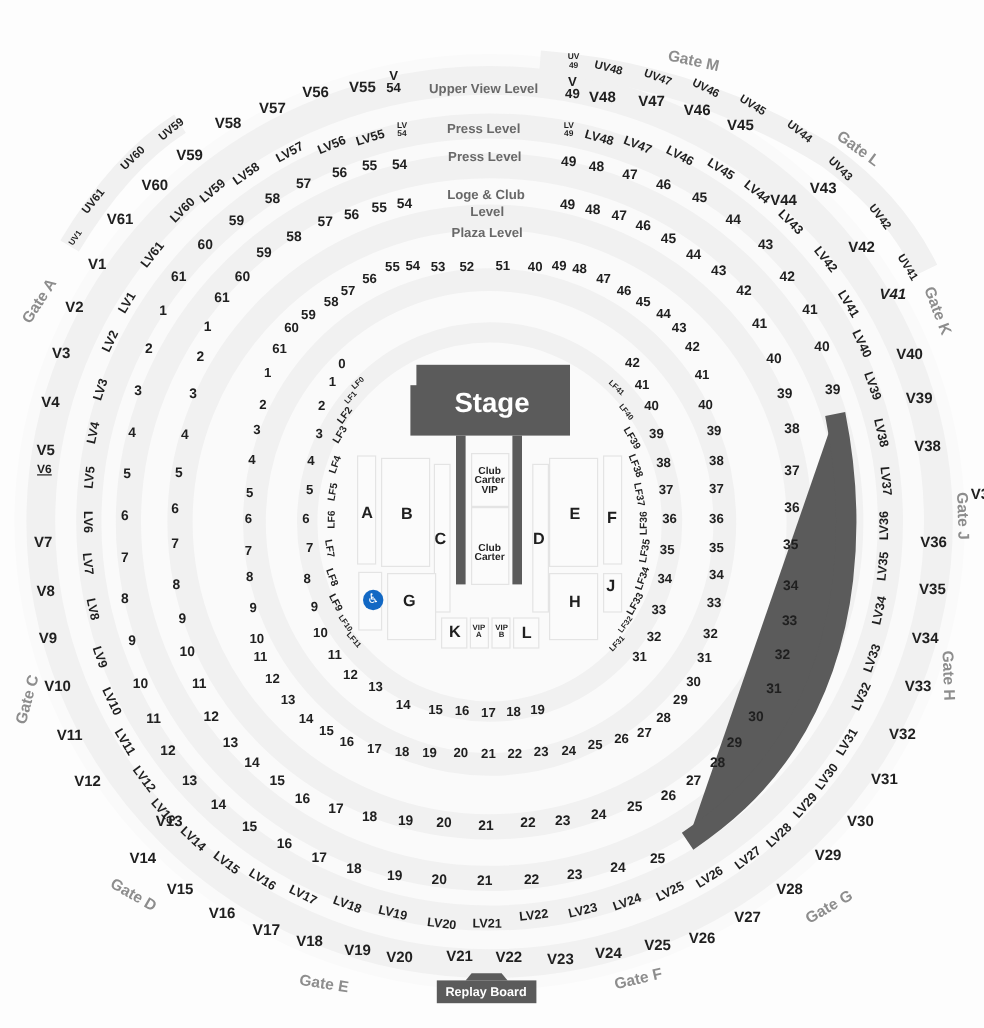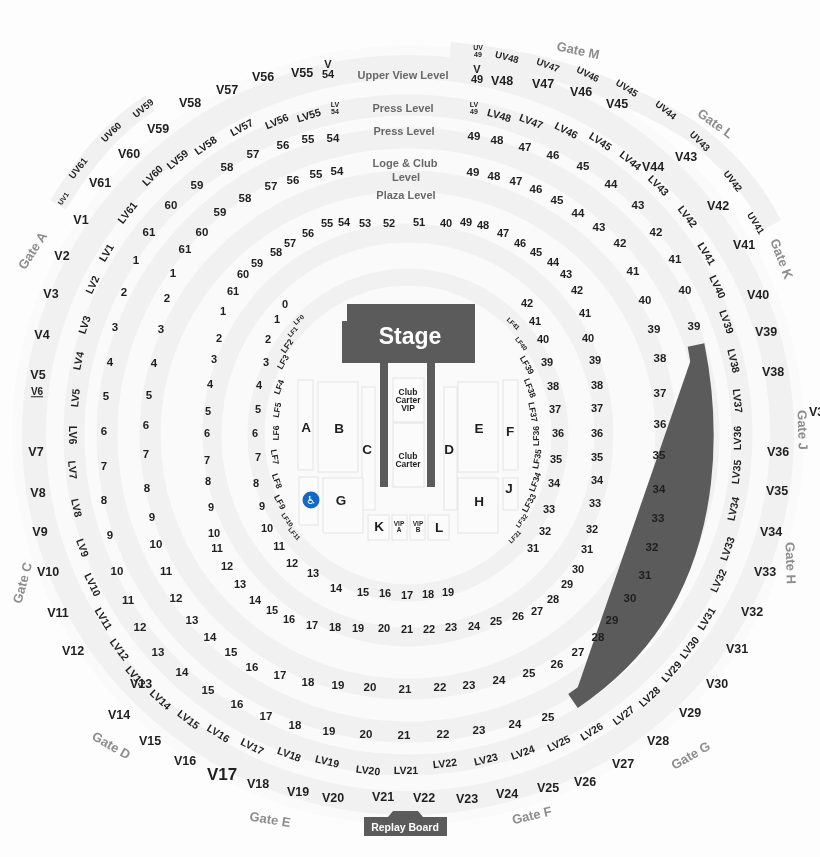--- a/index.html
+++ b/index.html
@@ -104,21 +104,21 @@
       <span class="lbl" style="left: 302px; top: 74px; font-size: 12.5px; transform: translate(-50%, -50%) rotate(0deg);">V55</span>
       <span class="lbl" style="left: 328px; top: 69px; font-size: 11px; transform: translate(-50%, -50%) rotate(0deg);">V<br>54</span>
       <span class="lbl" style="left: 477px; top: 74px; font-size: 11px; transform: translate(-50%, -50%) rotate(0deg);">V<br>49</span>
       <span class="lbl" style="left: 502px; top: 82px; font-size: 12.5px; transform: translate(-50%, -50%) rotate(0deg);">V48</span>
       <span class="lbl" style="left: 543px; top: 85px; font-size: 12.5px; transform: translate(-50%, -50%) rotate(0deg);">V47</span>
       <span class="lbl" style="left: 581px; top: 93px; font-size: 12.5px; transform: translate(-50%, -50%) rotate(0deg);">V46</span>
       <span class="lbl" style="left: 617px; top: 105px; font-size: 12.5px; transform: translate(-50%, -50%) rotate(0deg);">V45</span>
       <span class="lbl" style="left: 653px; top: 128px; font-size: 12.5px; transform: translate(-50%, -50%) rotate(0deg); margin-top: 40px;">V44</span>
       <span class="lbl" style="left: 686px; top: 158px; font-size: 12.5px; transform: translate(-50%, -50%) rotate(0deg);">V43</span>
       <span class="lbl" style="left: 718px; top: 207px; font-size: 12.5px; transform: translate(-50%, -50%) rotate(0deg);">V42</span>
-      <span class="lbl" style="left: 744px; top: 246px; font-size: 12.5px; transform: translate(-50%, -50%) rotate(0deg);">V41</span>
+      <span class="lbl" style="left: 744px; top: 246px; font-size: 12.5px; transform: translate(-50%, -50%) rotate(0deg); font-style: italic;">V41</span>
       <span class="lbl" style="left: 758px; top: 296px; font-size: 12.5px; transform: translate(-50%, -50%) rotate(0deg);">V40</span>
       <span class="lbl" style="left: 766px; top: 333px; font-size: 12.5px; transform: translate(-50%, -50%) rotate(0deg);">V39</span>
       <span class="lbl" style="left: 773px; top: 373px; font-size: 12.5px; transform: translate(-50%, -50%) rotate(0deg);">V38</span>
       <span class="lbl" style="left: 820px; top: 413px; font-size: 12.5px; transform: translate(-50%, -50%) rotate(0deg);">V37</span>
       <span class="lbl" style="left: 778px; top: 453px; font-size: 12.5px; transform: translate(-50%, -50%) rotate(0deg);">V36</span>
       <span class="lbl" style="left: 777px; top: 492px; font-size: 12.5px; transform: translate(-50%, -50%) rotate(0deg);">V35</span>
       <span class="lbl" style="left: 771px; top: 533px; font-size: 12.5px; transform: translate(-50%, -50%) rotate(0deg);">V34</span>
       <span class="lbl" style="left: 765px; top: 573px; font-size: 12.5px; transform: translate(-50%, -50%) rotate(0deg);">V33</span>
       <span class="lbl" style="left: 752px; top: 613px; font-size: 12.5px; transform: translate(-50%, -50%) rotate(0deg);">V32</span>
       <span class="lbl" style="left: 737px; top: 650px; font-size: 12.5px; transform: translate(-50%, -50%) rotate(0deg);">V31</span>
@@ -128,21 +128,21 @@
       <span class="lbl" style="left: 623px; top: 765px; font-size: 12.5px; transform: translate(-50%, -50%) rotate(0deg);">V27</span>
       <span class="lbl" style="left: 585px; top: 783px; font-size: 12.5px; transform: translate(-50%, -50%) rotate(0deg);">V26</span>
       <span class="lbl" style="left: 548px; top: 789px; font-size: 12.5px; transform: translate(-50%, -50%) rotate(0deg);">V25</span>
       <span class="lbl" style="left: 507px; top: 795px; font-size: 12.5px; transform: translate(-50%, -50%) rotate(0deg);">V24</span>
       <span class="lbl" style="left: 467px; top: 800px; font-size: 12.5px; transform: translate(-50%, -50%) rotate(0deg);">V23</span>
       <span class="lbl" style="left: 424px; top: 799px; font-size: 12.5px; transform: translate(-50%, -50%) rotate(0deg);">V22</span>
       <span class="lbl" style="left: 383px; top: 798px; font-size: 12.5px; transform: translate(-50%, -50%) rotate(0deg);">V21</span>
       <span class="lbl" style="left: 333px; top: 799px; font-size: 12.5px; transform: translate(-50%, -50%) rotate(0deg);">V20</span>
       <span class="lbl" style="left: 298px; top: 793px; font-size: 12.5px; transform: translate(-50%, -50%) rotate(0deg);">V19</span>
       <span class="lbl" style="left: 258px; top: 785px; font-size: 12.5px; transform: translate(-50%, -50%) rotate(0deg);">V18</span>
-      <span class="lbl" style="left: 222px; top: 775px; font-size: 17px; transform: translate(-50%, -50%) rotate(0deg);">V17</span>
+      <span class="lbl" style="left: 222px; top: 775px; font-size: 13px; transform: translate(-50%, -50%) rotate(0deg);">V17</span>
       <span class="lbl" style="left: 185px; top: 762px; font-size: 12.5px; transform: translate(-50%, -50%) rotate(0deg);">V16</span>
       <span class="lbl" style="left: 150px; top: 742px; font-size: 12.5px; transform: translate(-50%, -50%) rotate(0deg);">V15</span>
       <span class="lbl" style="left: 119px; top: 716px; font-size: 12.5px; transform: translate(-50%, -50%) rotate(0deg);">V14</span>
       <span class="lbl" style="left: 93px; top: 685px; font-size: 12.5px; transform: translate(-50%, -50%) rotate(0deg); margin-left: 48px;">V13</span>
       <span class="lbl" style="left: 73px; top: 652px; font-size: 12.5px; transform: translate(-50%, -50%) rotate(0deg);">V12</span>
       <span class="lbl" style="left: 58px; top: 614px; font-size: 12.5px; transform: translate(-50%, -50%) rotate(0deg);">V11</span>
       <span class="lbl" style="left: 48px; top: 573px; font-size: 12.5px; transform: translate(-50%, -50%) rotate(0deg);">V10</span>
       <span class="lbl" style="left: 40px; top: 533px; font-size: 12.5px; transform: translate(-50%, -50%) rotate(0deg);">V9</span>
       <span class="lbl" style="left: 38px; top: 494px; font-size: 12.5px; transform: translate(-50%, -50%) rotate(0deg);">V8</span>
       <span class="lbl" style="left: 36px; top: 453px; font-size: 12.5px; transform: translate(-50%, -50%) rotate(0deg);">V7</span>

